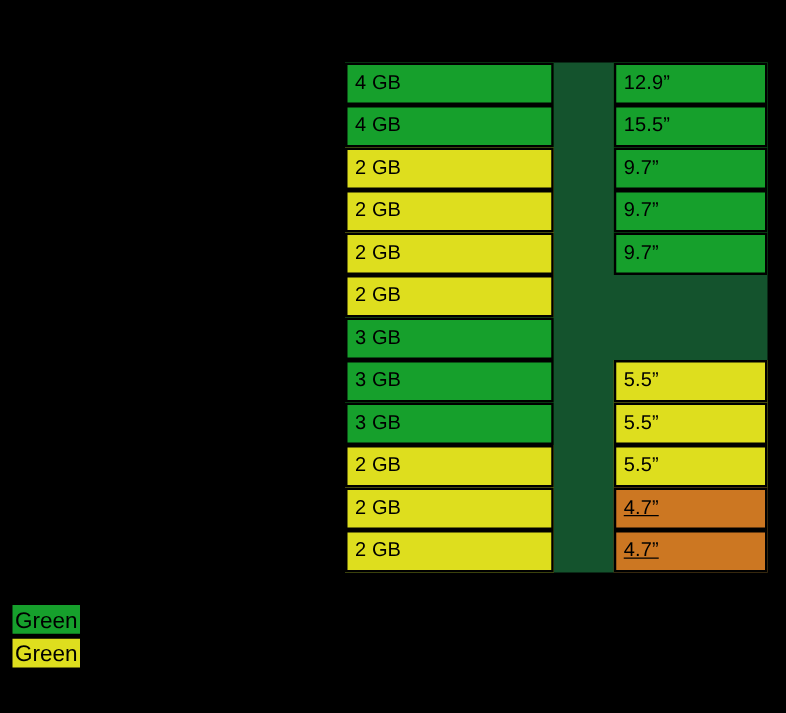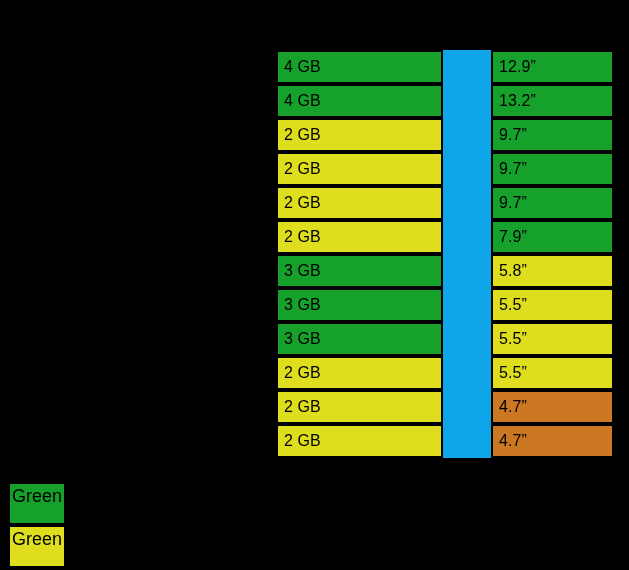--- a/index.html
+++ b/index.html
@@ -19,21 +19,21 @@
 
   
   #spec-table {
     position: absolute;
     left: 276px;
     top: 50px;
     width: 338px;
     height: 408px;
     display: flex;
     flex-direction: column;
-    background: #0ea5e9;
+    background: #14532d;
   }
   .spec-row {
     flex: 1 1 0;
     display: flex;
     flex-direction: row;
     min-height: 0;
   }
   .spec-cell {
     position: relative;
     display: flex;
@@ -53,74 +53,72 @@
     flex: 0 0 167px;
   }
   .spec-cell.col-size {
     flex: 1 1 auto;
     margin-left: 48px;
   }
 
   
   .sw-green  { background: #16a02c; }
   .sw-yellow { background: #dede1e; }
-  .sw-orange { background: #cc7722; }
+  .sw-orange { background: #cc7722; text-decoration: underline; }
 
   
   #legend {
     position: absolute;
     left: 10px;
     top: 484px;
     display: flex;
     flex-direction: column;
     align-items: flex-start;
   }
   .legend-item {
     display: inline-block;
     font-size: 18px;
     line-height: 22px;
-    height: 39px;
+    height: 23px;
     color: #000000;
     padding: 1px 2px 0 2px;
     margin-bottom: 4px;
     box-sizing: border-box;
     white-space: nowrap;
   }
 </style>
 </head>
 <body>
 
 <div id="spec-table">
     <div class="spec-row">
       <div class="spec-cell col-ram sw-green">4 GB</div>
       <div class="spec-cell col-size sw-green">12.9”</div>
     </div>
     <div class="spec-row">
       <div class="spec-cell col-ram sw-green">4 GB</div>
-      <div class="spec-cell col-size sw-green">13.2”</div>
+      <div class="spec-cell col-size sw-green">15.5”</div>
     </div>
     <div class="spec-row">
       <div class="spec-cell col-ram sw-yellow">2 GB</div>
       <div class="spec-cell col-size sw-green">9.7”</div>
     </div>
     <div class="spec-row">
       <div class="spec-cell col-ram sw-yellow">2 GB</div>
       <div class="spec-cell col-size sw-green">9.7”</div>
     </div>
     <div class="spec-row">
       <div class="spec-cell col-ram sw-yellow">2 GB</div>
       <div class="spec-cell col-size sw-green">9.7”</div>
     </div>
     <div class="spec-row">
       <div class="spec-cell col-ram sw-yellow">2 GB</div>
-      <div class="spec-cell col-size sw-green">7.9”</div>
     </div>
     <div class="spec-row">
       <div class="spec-cell col-ram sw-green">3 GB</div>
-      <div class="spec-cell col-size sw-yellow">5.8”</div>
     </div>
     <div class="spec-row">
       <div class="spec-cell col-ram sw-green">3 GB</div>
       <div class="spec-cell col-size sw-yellow">5.5”</div>
     </div>
     <div class="spec-row">
       <div class="spec-cell col-ram sw-green">3 GB</div>
       <div class="spec-cell col-size sw-yellow">5.5”</div>
     </div>
     <div class="spec-row">

